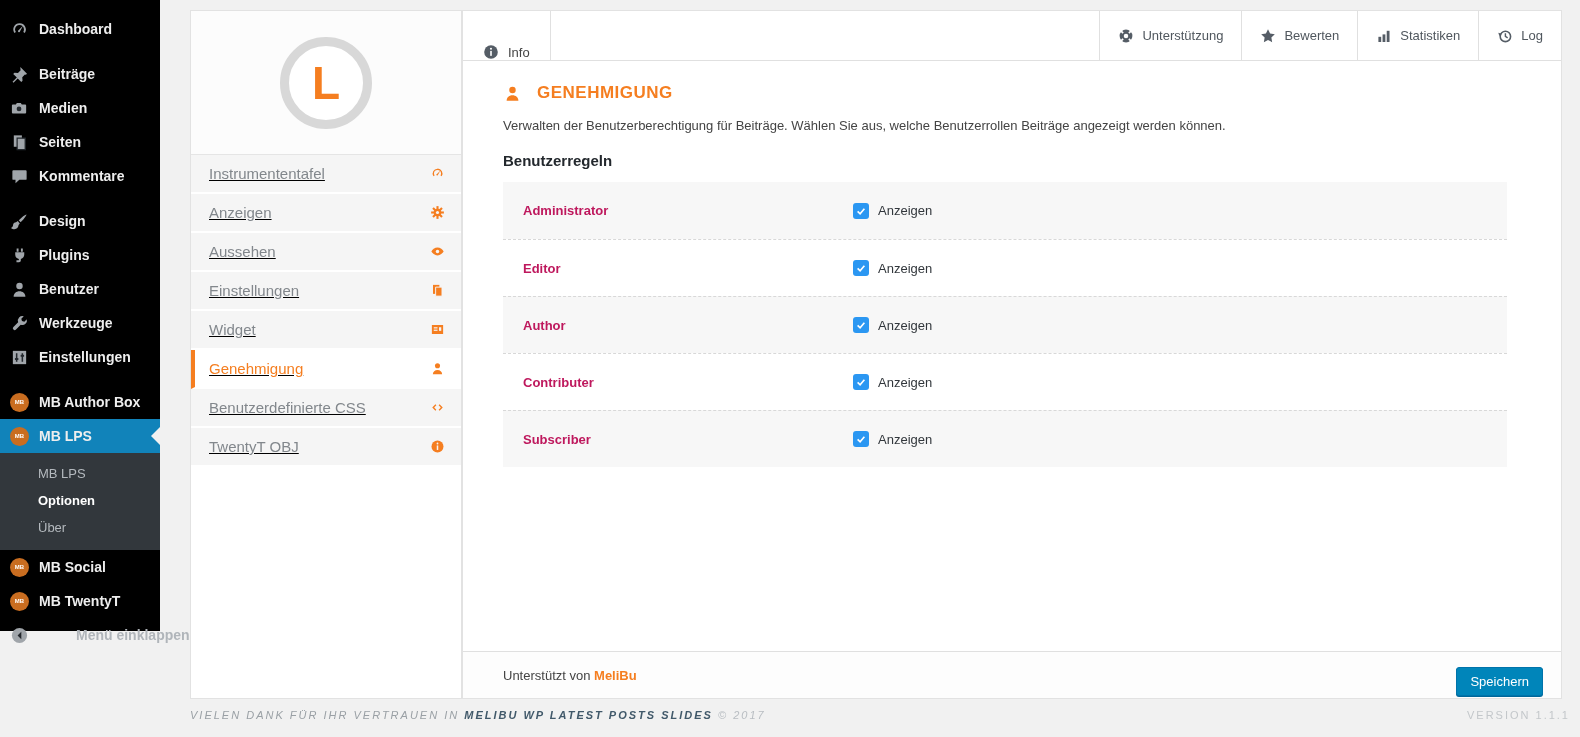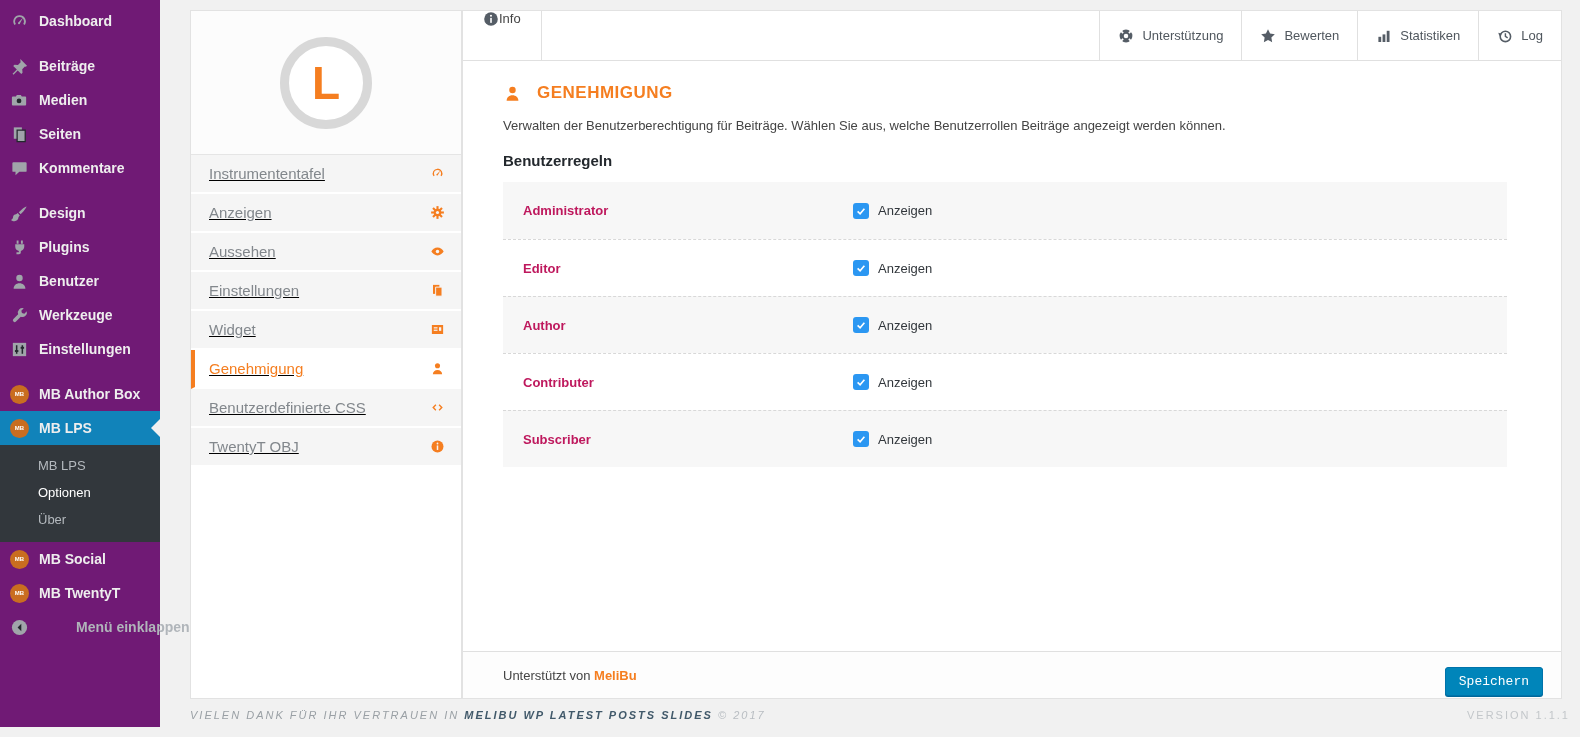--- a/index.html
+++ b/index.html
@@ -1,38 +1,38 @@
 <!DOCTYPE html>
 <html><head>
 <meta charset="utf-8">
 <style>
   * { margin:0; padding:0; box-sizing:border-box; }
   html,body { width:1580px; height:737px; overflow:hidden;
     font-family:"Liberation Sans", sans-serif; background:#f1f1f1; }
   .page { position:relative; width:1580px; height:737px; background:#f1f1f1; }
 
   
-  .admin-menu { position:absolute; left:0; top:0; width:160px; height:727px;
-    background:#701a75; padding-top:4px; z-index:5; }
+  .admin-menu { position:absolute; left:0; top:0; width:160px; height:631px;
+    background:#000000; padding-top:12px; z-index:5; }
   .wp-item { height:34px; display:flex; align-items:center; padding-left:10px;
     color:#eeeeee; font-size:14px; font-weight:600; cursor:pointer; position:relative; }
   .wp-item .wp-ic { width:19px; height:19px; color:#a0a5aa; flex:0 0 19px;
     display:flex; align-items:center; justify-content:center; }
   .wp-item .wp-lbl { margin-left:10px; white-space:nowrap; }
   .wp-gap { height:11px; }
   .wp-item.active { background:#1183ba; }
   .wp-item.active::after { content:""; position:absolute; right:0; top:50%;
     margin-top:-9px; border:9px solid transparent; border-right-color:#f1f1f1; }
   .mb-badge { width:19px; height:19px; border-radius:50%; background:#c96d20;
     color:#fff; font-size:6px; font-weight:bold; display:flex; align-items:center;
     justify-content:center; letter-spacing:0; }
   .wp-sub { background:#32373c; padding:7px 0 9px 0; }
   .wp-sub-item { height:27px; display:flex; align-items:center; padding-left:38px;
     color:#b4b9be; font-size:13px; cursor:pointer; }
-  .wp-sub-item.active { color:#ffffff; font-weight:normal; }
+  .wp-sub-item.active { color:#ffffff; font-weight:bold; }
   .wp-item.collapse-item { color:#b0b5ba; font-weight:600;gap:37px; }
 
   
   .plugin-card { position:absolute; left:190px; top:10px; width:272px; height:689px;
     background:#ffffff; border:1px solid #e2e2e2; }
   .logo-wrap { height:144px; display:flex; align-items:center; justify-content:center;
     border-bottom:1px solid #e5e5e5; background:#fcfcfc; }
   .logo-circle { width:92px; height:92px; border-radius:50%; border:9px solid #d8d8d8;
     background:#fff; display:flex; align-items:center; justify-content:center; }
   .logo-letter { color:#f57e20; font-size:46px; font-weight:bold; line-height:1; }
@@ -42,21 +42,21 @@
   .pm-lbl { color:#82878c; font-size:15px; }
   .pm-ic { width:15px; height:15px; color:#f57e20; display:flex; align-items:center;
     justify-content:center; }
   .pm-item.active { background:#ffffff; border-left:4px solid #f57e20; padding-left:14px; }
   .pm-item.active .pm-lbl { color:#f57e20; }
 
   
   .main-panel { position:absolute; left:462px; top:10px; width:1100px; height:689px;
     background:#ffffff; border:1px solid #e2e2e2; }
   .tabbar { height:50px; border-bottom:1px solid #e0e0e0; display:flex; align-items:stretch; }
-  .tab-info { display:flex; align-items:flex-start; gap:0; padding:0 20px;
+  .tab-info { display:flex; align-items:flex-end; gap:9px; padding:0 20px;
     border-right:1px solid #e0e0e0; color:#444; font-size:13px; cursor:pointer; }
   .tab-spacer { flex:1; }
   .tab-action { display:flex; align-items:center; gap:8px; padding:16px 18px;
     border-left:1px solid #e0e0e0; color:#50575e; font-size:13px; cursor:pointer; }
   .ic16 { width:16px; height:16px; color:#555d66; display:flex; align-items:center;
     justify-content:center; }
 
   .content { padding:22px 54px 0 40px; }
   .page-head { display:flex; align-items:center; gap:15px; }
   .page-head .head-ic { width:19px; height:19px; color:#f57e20; }
@@ -74,21 +74,21 @@
     display:flex; align-items:center; justify-content:center; }
   .cb svg { width:12px; height:12px; }
   .cb-lbl { margin-left:9px; font-size:13px; color:#32373c; }
 
   .panel-footer { position:absolute; left:0; right:0; bottom:0; height:47px;
     border-top:1px solid #e0e0e0; background:#fdfdfd; display:flex;
     align-items:center; justify-content:space-between; padding:0 18px 0 40px; }
   .powered { font-size:13px; color:#444; }
   .powered .brand { color:#f57e20; font-weight:bold; text-decoration:none; cursor:pointer; }
   .save { background:#0085ba; border:1px solid #0073aa; box-shadow:0 1px 0 #006799;
-    color:#fff; font-size:13px; font-family:Liberation Mono, monospace;
+    color:#fff; font-size:13px; font-family:Liberation Sans, sans-serif;
     padding:6px 13px; border-radius:3px; cursor:pointer;margin-top:12px; }
 
   
   .thanks { position:absolute; left:190px; bottom:16px; font-size:11px;
     font-style:italic; letter-spacing:2px; color:#9aa0a5; white-space:nowrap; }
   .thanks a { color:#41596a; font-weight:bold; cursor:pointer; }
   .thanks .copy { color:#b8bdc2; }
   .version { position:absolute; right:10px; bottom:16px; font-size:11px;
     letter-spacing:2px; color:#c3c7ca; }
 

